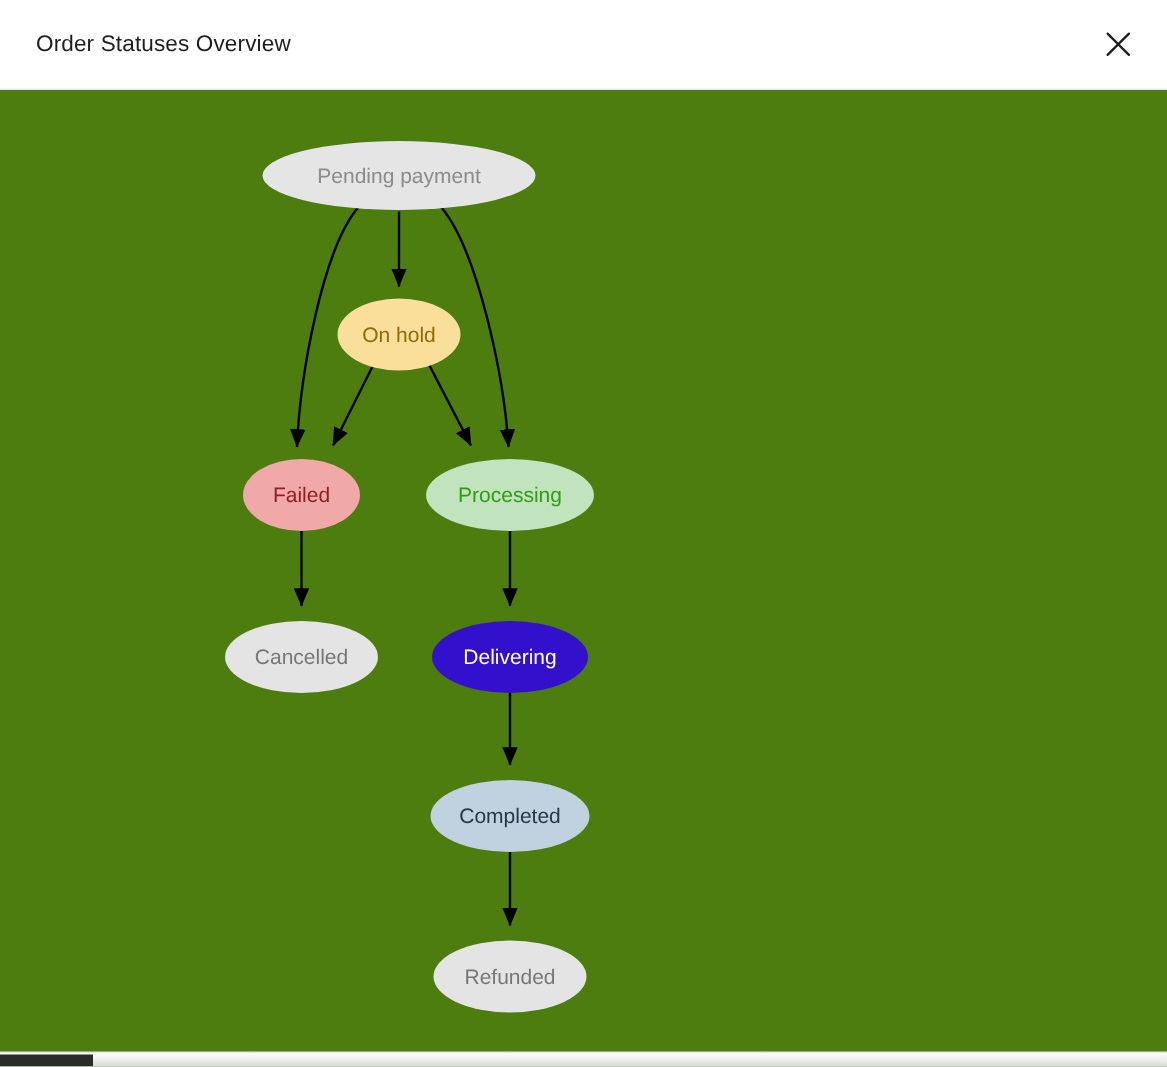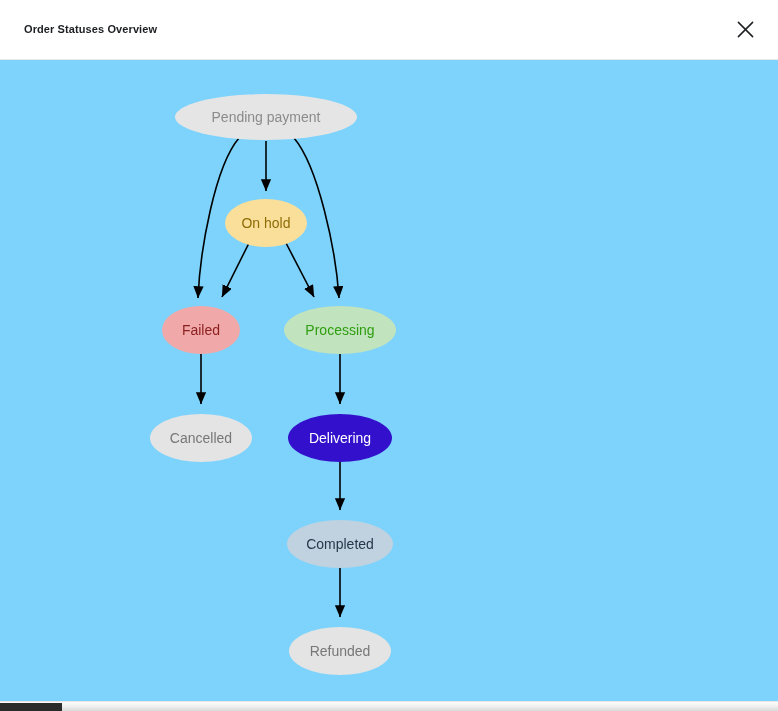--- a/index.html
+++ b/index.html
@@ -28,22 +28,22 @@
     position: relative;
     height: 60px;
     flex: 0 0 60px;
     border-bottom: 1px solid #e8e8ea;
     display: flex;
     align-items: center;
     padding: 0 20px 0 24px;
     background: #ffffff;
   }
   .modal-title {
-    font-size: 11px;
-    font-weight: bold;
+    font-size: 15px;
+    font-weight: normal;
     color: #1c1e21;
     letter-spacing: 0.1px;
     line-height: 1;
     margin: 0;
     user-select: none;
   }
   .close-button {
     position: absolute;
     right: 18px;
     top: 50%;
@@ -59,21 +59,21 @@
     padding: 0;
     border-radius: 4px;
   }
   .close-button svg { display: block; }
 
   
   .modal-body {
     position: relative;
     flex: 1 1 auto;
     overflow: hidden;
-    background: #7dd3fc;
+    background: #4d7c0f;
     text-decoration: underline;
   }
   .diagram-scroll {
     position: absolute;
     inset: 0;
     overflow: hidden;
   }
   .graph-svg {
     position: absolute;
     left: 0;

